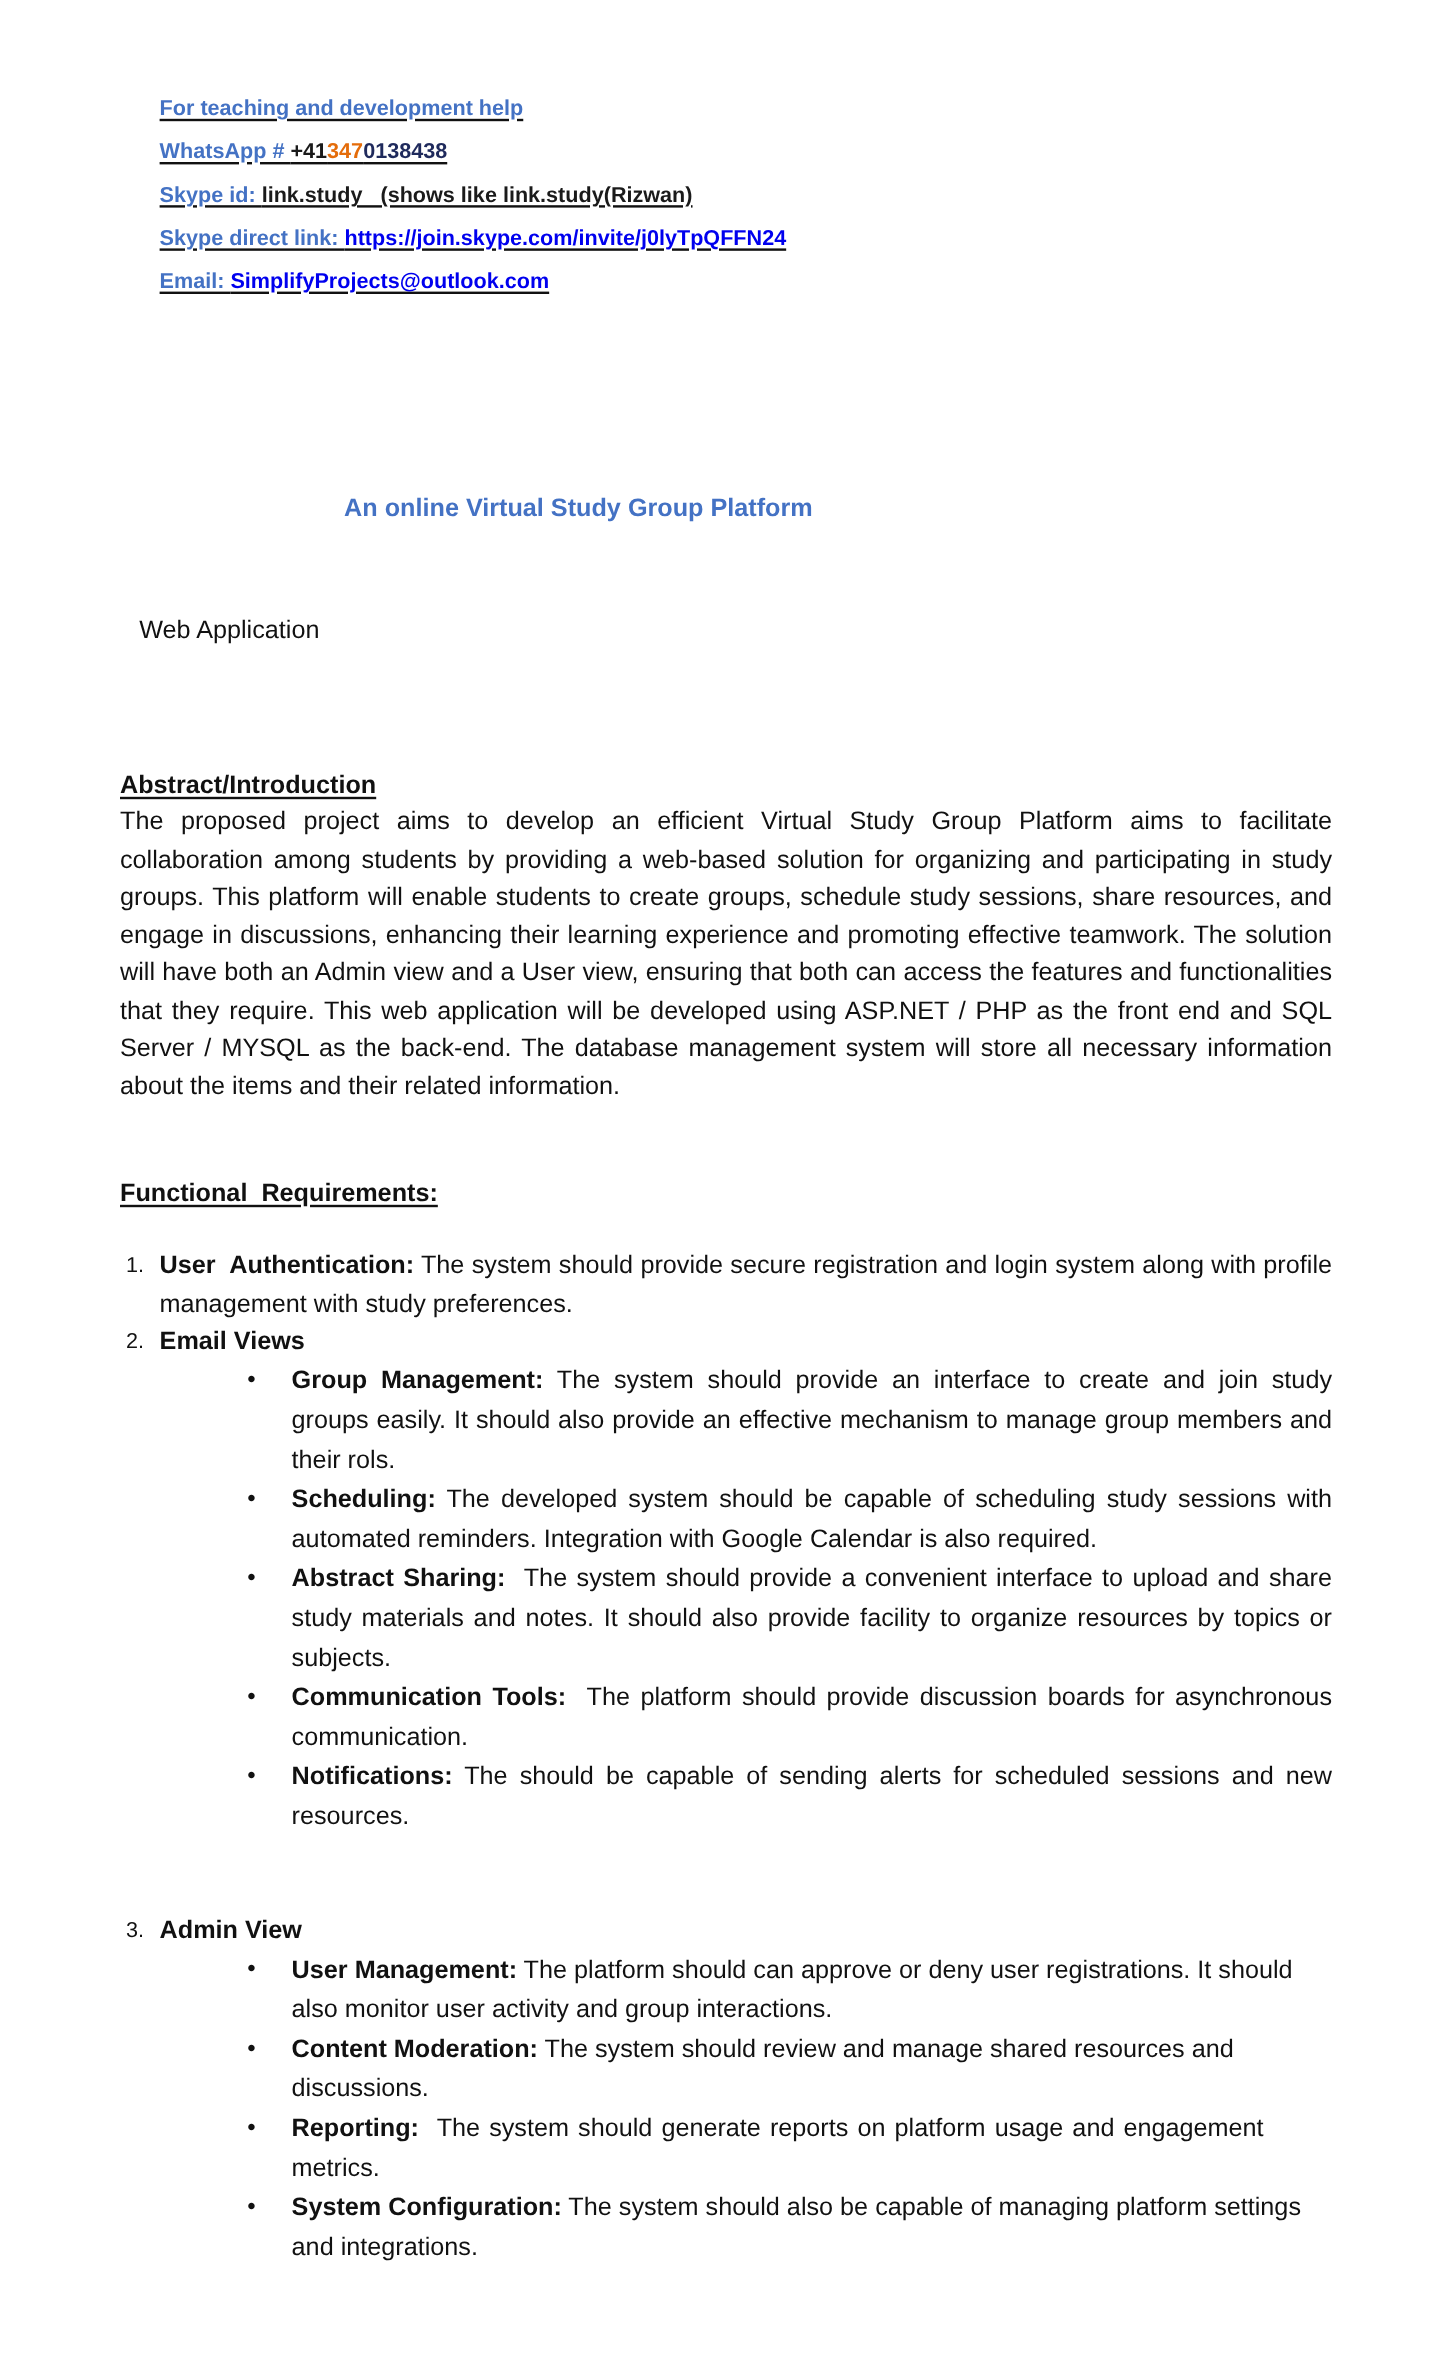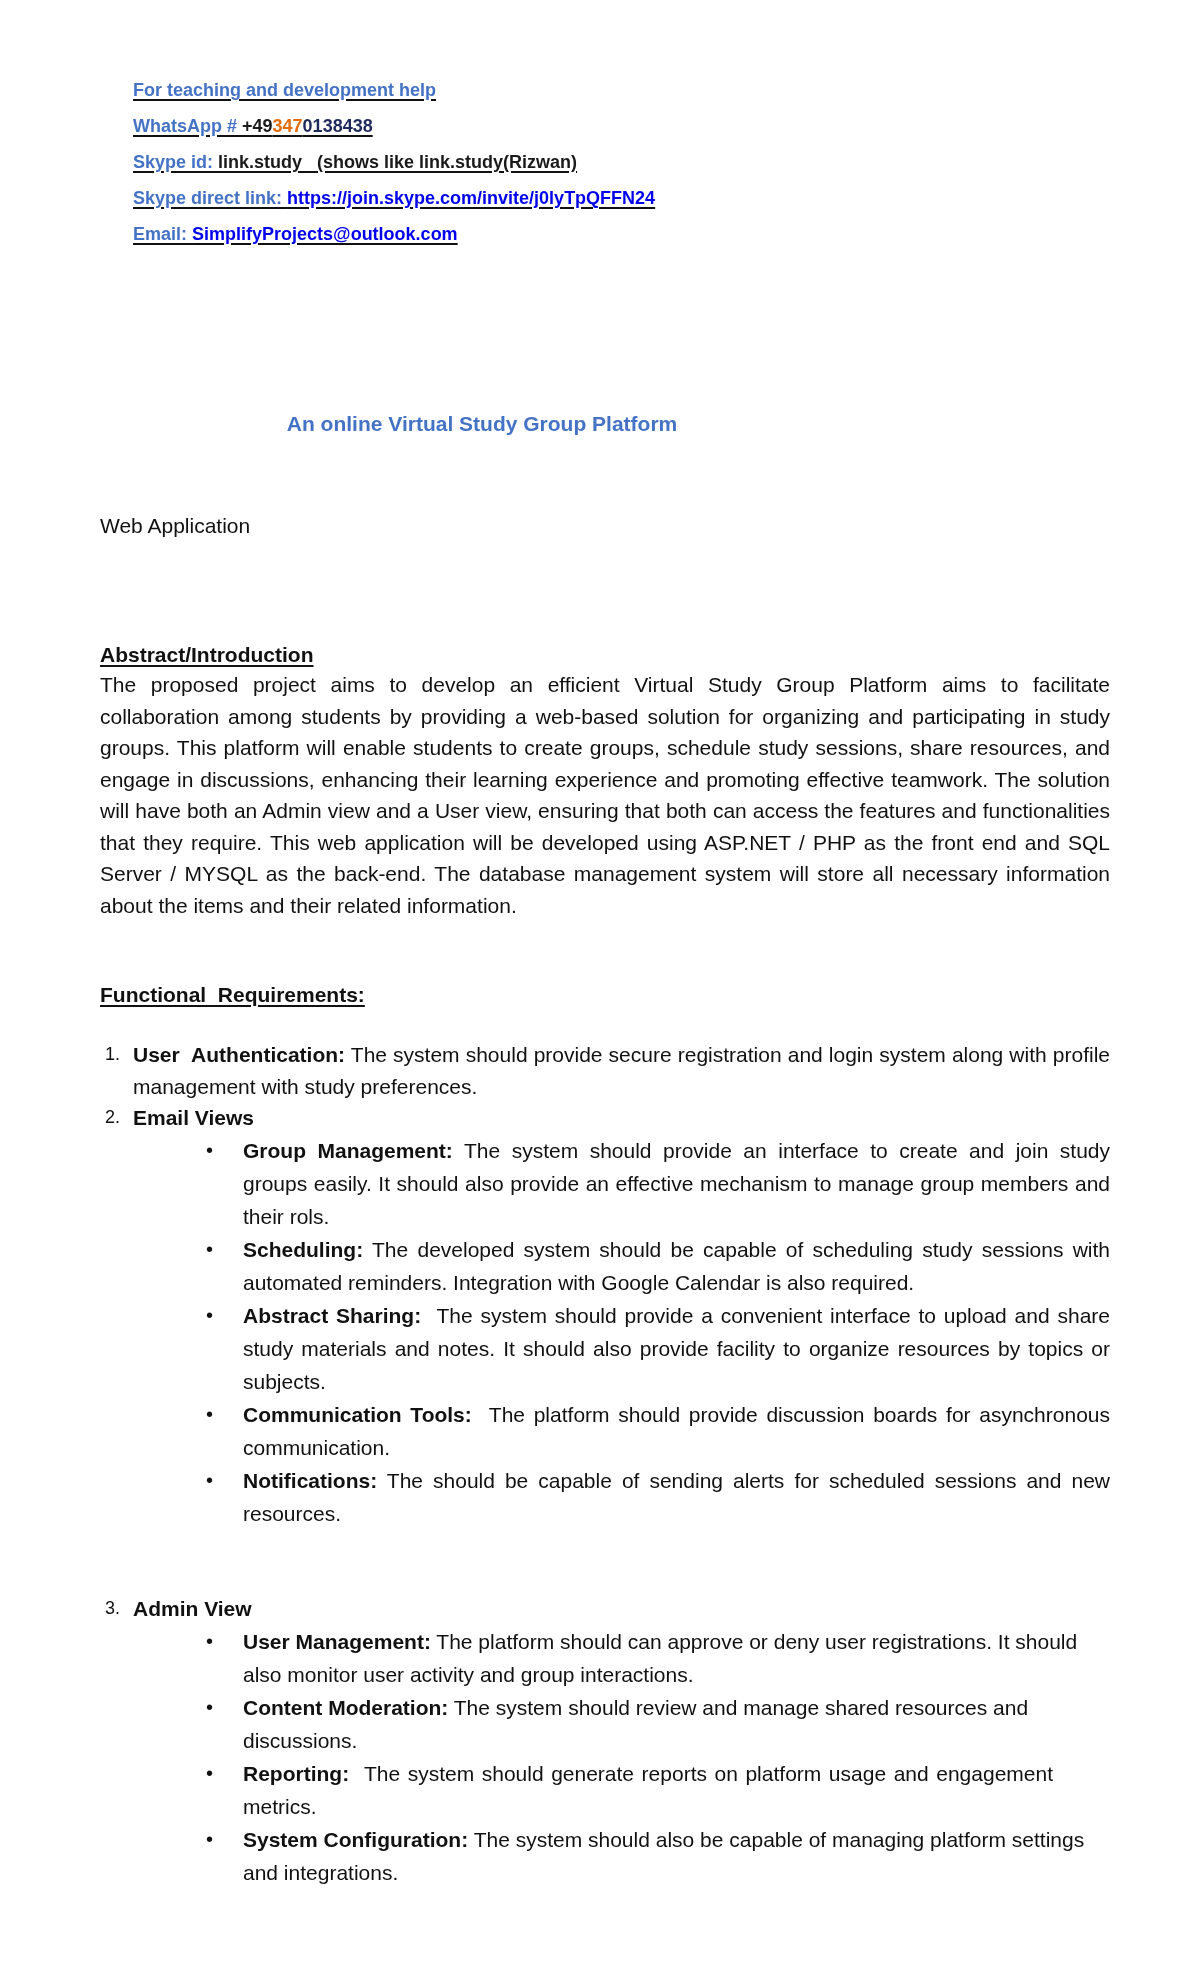--- a/index.html
+++ b/index.html
@@ -58,37 +58,37 @@
 </head>
 <body>
 
 <div class="page">
 
   <div class="contact">
     <div class="line">
       <span class="c-label">For teaching and development help</span>
     </div>
     <div class="line">
-      <span class="c-label">WhatsApp # </span><span class="c-dark">+49</span><span class="c-orange">347</span><span class="c-navy">0138438</span>
+      <span class="c-label">WhatsApp # </span><span class="c-dark">+41</span><span class="c-orange">347</span><span class="c-navy">0138438</span>
     </div>
     <div class="line">
       <span class="c-label">Skype id: </span><span class="c-dark" style="white-space:pre;">link.study   (shows like link.study(Rizwan)</span>
     </div>
     <div class="line">
       <span class="c-label">Skype direct link: </span><span class="c-link">https://join.skype.com/invite/j0lyTpQFFN24</span>
     </div>
     <div class="line">
       <span class="c-label">Email: </span><span class="c-link">SimplifyProjects@outlook.com</span>
     </div>
   </div>
 
   <div class="title">An online Virtual Study Group Platform</div>
 
   <div class="doc" style="top:506px;">
-    <div class="para" style="margin-top:4px;">Web Application</div>
+    <div class="para" style="margin-top:4px;margin-left:16px;">Web Application</div>
   </div>
 
   <div class="doc" style="top:641px;">
     <div class="heading" style="line-height:28px;">Abstract/Introduction</div>
     <div class="para">The proposed project aims to develop an efficient Virtual Study Group Platform aims to facilitate collaboration among students by providing a web-based solution for organizing and participating in study groups. This platform will enable students to create groups, schedule study sessions, share resources, and engage in discussions, enhancing their learning experience and promoting effective teamwork. The solution will have both an Admin view and a User view, ensuring that both can access the features and functionalities that they require. This web application will be developed using ASP.NET / PHP as the front end and SQL Server / MYSQL as the back-end. The database management system will store all necessary information about the items and their related information.</div>
   </div>
 
   <div class="doc" style="top:983px;">
     <div class="heading" style="white-space:pre;">Functional  Requirements:</div>
   </div>

